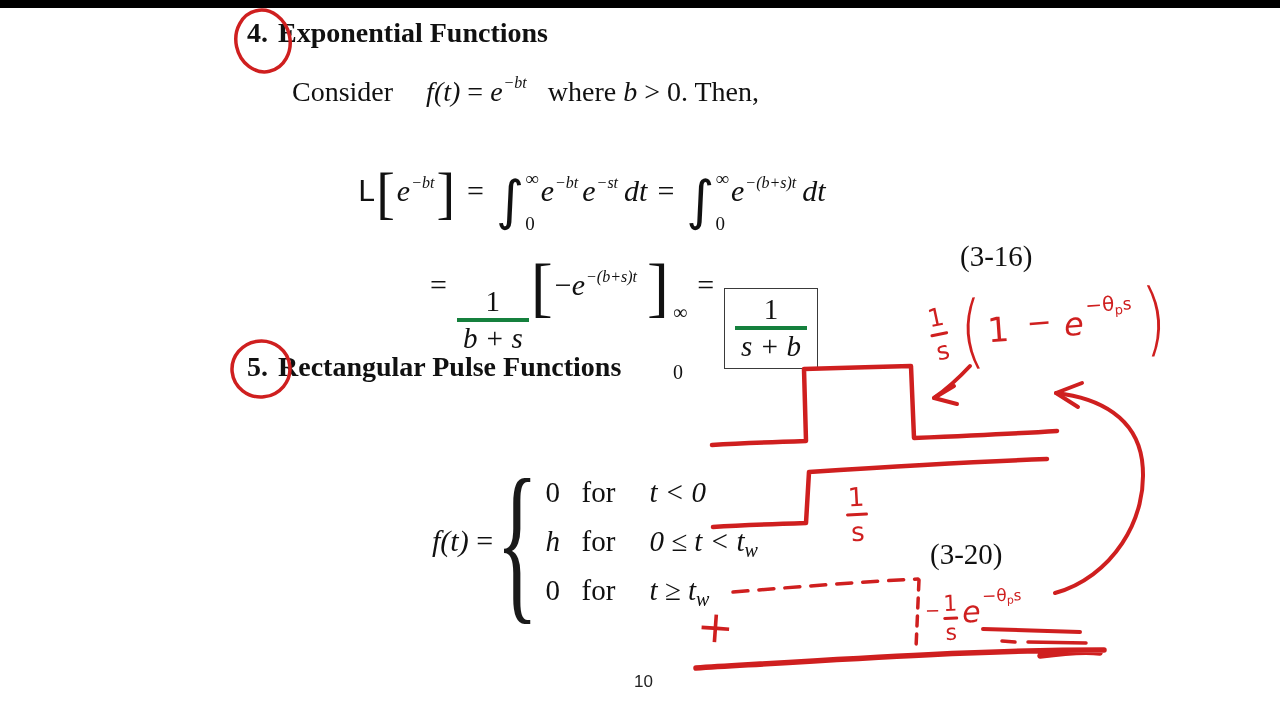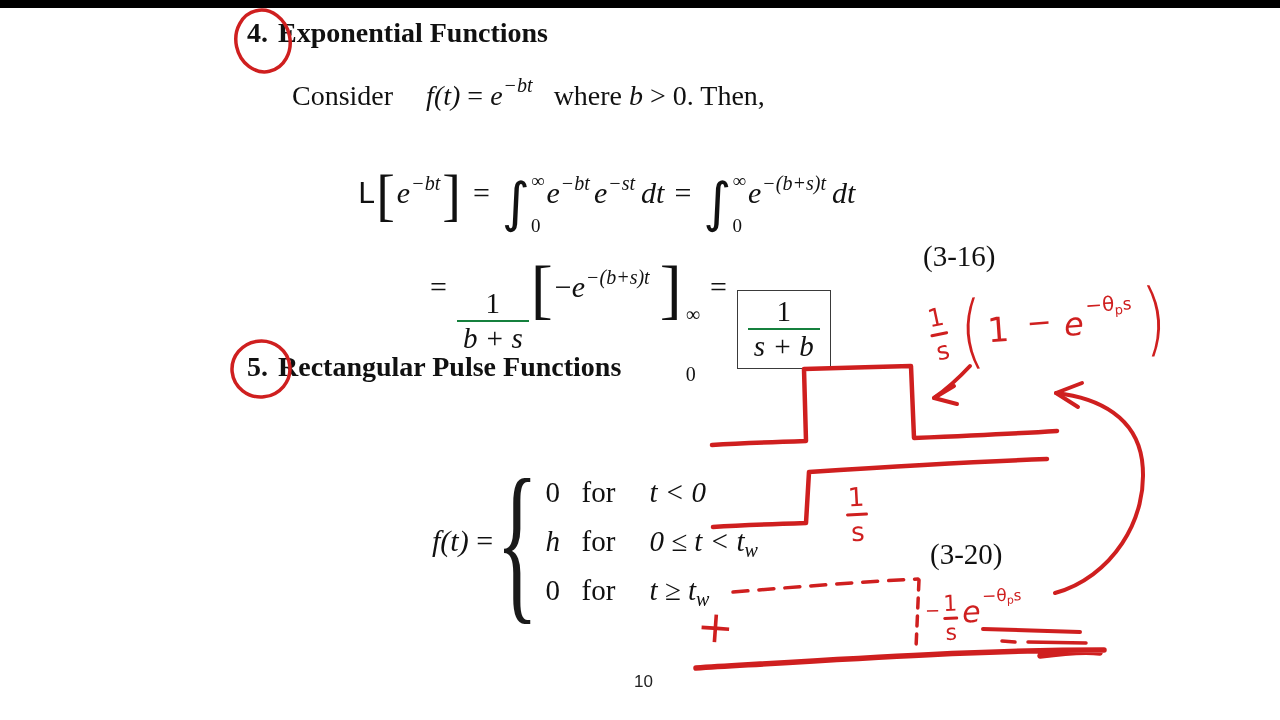--- a/index.html
+++ b/index.html
@@ -6,34 +6,34 @@
   html,body{margin:0;padding:0;background:#000;}
   .stage{position:relative;width:1280px;height:720px;background:#fff;overflow:hidden;
          font-family:"Liberation Serif",serif;color:var(--txt);}
   .topbar{position:absolute;left:0;top:0;width:1280px;height:8px;background:#000;}
   .abs{position:absolute;white-space:nowrap;}
   .heading{font-weight:bold;font-size:28px;line-height:1.1;display:flex;}
   .hnum{margin-right:10px;}
   .fs28{font-size:28px;} .fs29{font-size:29px;}
   .mi{font-style:italic;}
   .eqline{position:absolute;white-space:nowrap;font-size:30px;line-height:74px;}
-  .sup{font-size:20px;vertical-align:13px;margin-left:1px;margin-top:44px;}
+  .sup{font-size:16px;vertical-align:13px;margin-left:1px;margin-top:44px;}
   .op{font-family:"DejaVu Sans",sans-serif;font-size:29px;}
   .br56{font-size:56px;vertical-align:-11px;font-weight:300;padding:0 2px;}
   .br66{font-size:66px;vertical-align:-14px;font-weight:300;padding:0 2px;}
   .rel{margin:0 10px;}
   .intwrap{display:inline-flex;align-items:center;vertical-align:-18px;margin:0 2px;}
   .intg{font-family:"DejaVu Sans",sans-serif;font-size:54px;line-height:1;}
   .lims{display:inline-flex;flex-direction:column;justify-content:space-between;height:64px;
         font-size:19px;line-height:1;margin-left:1px;}
   .lims2{display:inline-flex;flex-direction:column;justify-content:space-between;height:80px;
         font-size:20px;line-height:1;vertical-align:-24px;margin-left:2px;}
   .frac{display:inline-flex;flex-direction:column;align-items:center;vertical-align:-16px;
         font-size:29px;line-height:1.15;}
-  .fden{border-top:2px solid #15803d;padding:0 6px;}
+  .fden{border-top:4px solid #15803d;padding:0 6px;}
   .boxed{display:inline-flex;border:1.5px solid #3a3a3a;padding:4px 10px;vertical-align:-24px;}
   .boxed .frac{vertical-align:baseline;}
   .pw{position:absolute;display:flex;align-items:center;}
   .pw-lhs{font-size:30px;margin-right:2px;}
   .pw-brace{font-size:176px;line-height:150px;transform:scaleX(0.5);margin:0 -14px 0 -20px;
             font-weight:400;color:#1a1a1a;}
   .pw-rows{display:flex;flex-direction:column;gap:16px;font-size:29px;}
   .pw-row{display:flex;align-items:baseline;}
   .pw-val{width:36px;}
   .pw-for{margin-right:34px;}
@@ -112,21 +112,21 @@
       </span><span class="br66">[</span><span>−</span><span class="mi">e</span><span class="sup mi">−(b+s)t</span><span class="br66" style="margin-left:8px;">]</span><span class="lims2">
         <span>∞</span>
         <span>0</span>
       </span><span class="rel">=</span><span class="boxed">
         <span class="frac">
           <span>1</span>
           <span class="fden mi">s + b</span>
         </span>
       </span>
   </div>
-  <div class="abs fs29" style="left:923px;top:240px;">(3-16)</div>
+  <div class="abs fs29" style="left:960px;top:240px;">(3-16)</div>
 
   <div class="abs heading" style="left:247px;top:352px;">
     <span class="hnum">5.</span>
     <span>Rectangular Pulse Functions</span>
   </div>
 
   <div class="pw" style="left:432px;top:466px;">
     <span class="pw-lhs">
       <span class="mi">f</span><span class="mi">(t)</span>
       <span>=</span>

